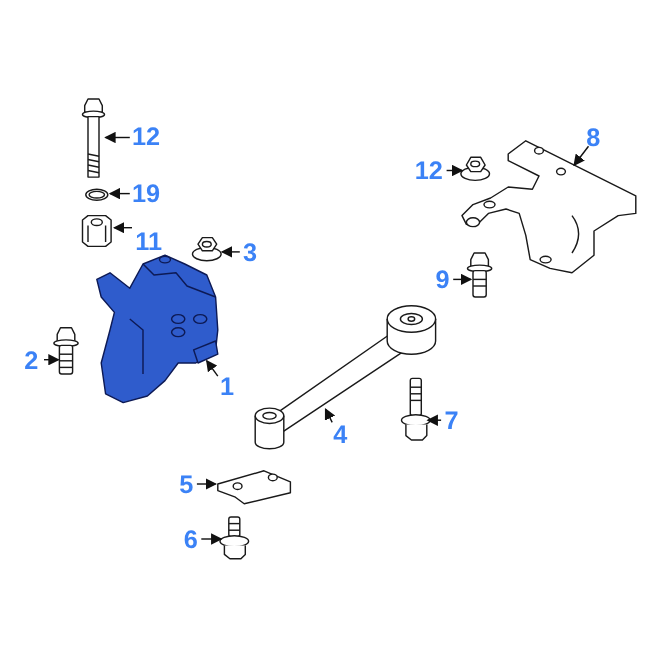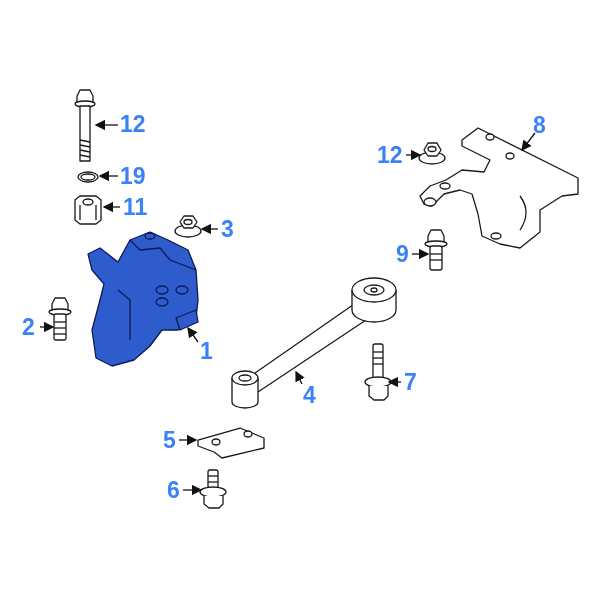--- a/index.html
+++ b/index.html
@@ -135,21 +135,21 @@
     <line x1="179" y1="440" x2="196" y2="440"></line>
     <line x1="183" y1="490" x2="201" y2="490"></line>
     <line x1="412" y1="254" x2="428" y2="254"></line>
     <line x1="406" y1="155" x2="420" y2="155"></line>
     <line x1="535" y1="133" x2="522" y2="150"></line>
   </g>
 </svg>
 
 <span class="callout" style="left:120px;top:113px;">12</span>
 <span class="callout" style="left:120px;top:165px;">19</span>
-<span class="callout" style="left:123px;top:196px;">11</span>
+<span class="callout" style="left:123px;top:208px;">11</span>
 <span class="callout" style="left:221px;top:218px;">3</span>
 <span class="callout" style="left:22px;top:316px;">2</span>
 <span class="callout" style="left:200px;top:340px;">1</span>
 <span class="callout" style="left:303px;top:384px;">4</span>
 <span class="callout" style="left:404px;top:371px;">7</span>
 <span class="callout" style="left:163px;top:429px;">5</span>
 <span class="callout" style="left:167px;top:479px;">6</span>
 <span class="callout" style="left:396px;top:243px;">9</span>
 <span class="callout" style="left:377px;top:144px;">12</span>
 <span class="callout" style="left:533px;top:114px;">8</span>

